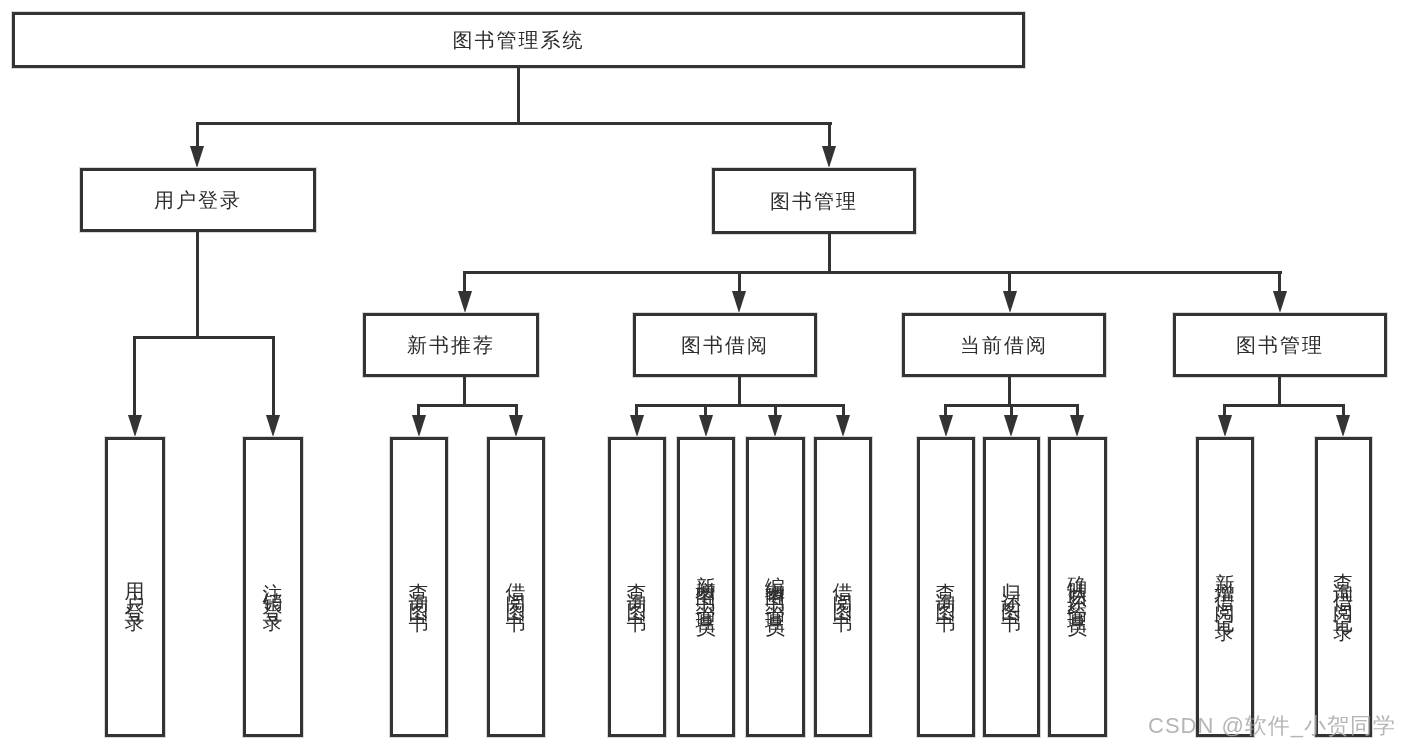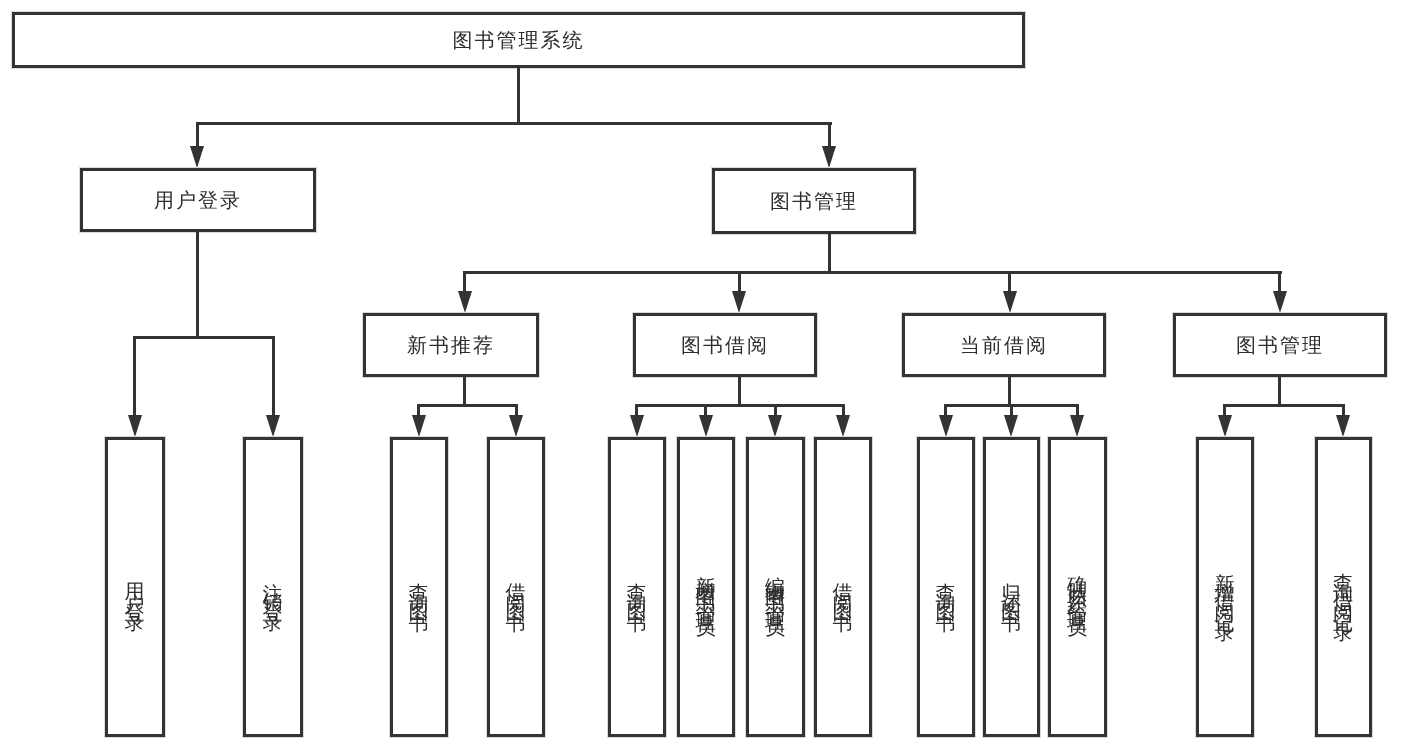--- a/index.html
+++ b/index.html
@@ -186,14 +186,15 @@
     <span class="vtext" style="letter-spacing:6px;">确认归还（管理员）</span>
   </div>
 
   <div class="vbox" style="left:1196px;top:437px;width:58px;height:300px;">
     <span class="vtext">新增借阅记录</span>
   </div>
   <div class="vbox" style="left:1315px;top:437px;width:57px;height:300px;">
     <span class="vtext">查询借阅记录</span>
   </div>
 
+  <div class="watermark">CSDN @软件_小贺同学</div>
 
 </div>
 
 </body></html>

